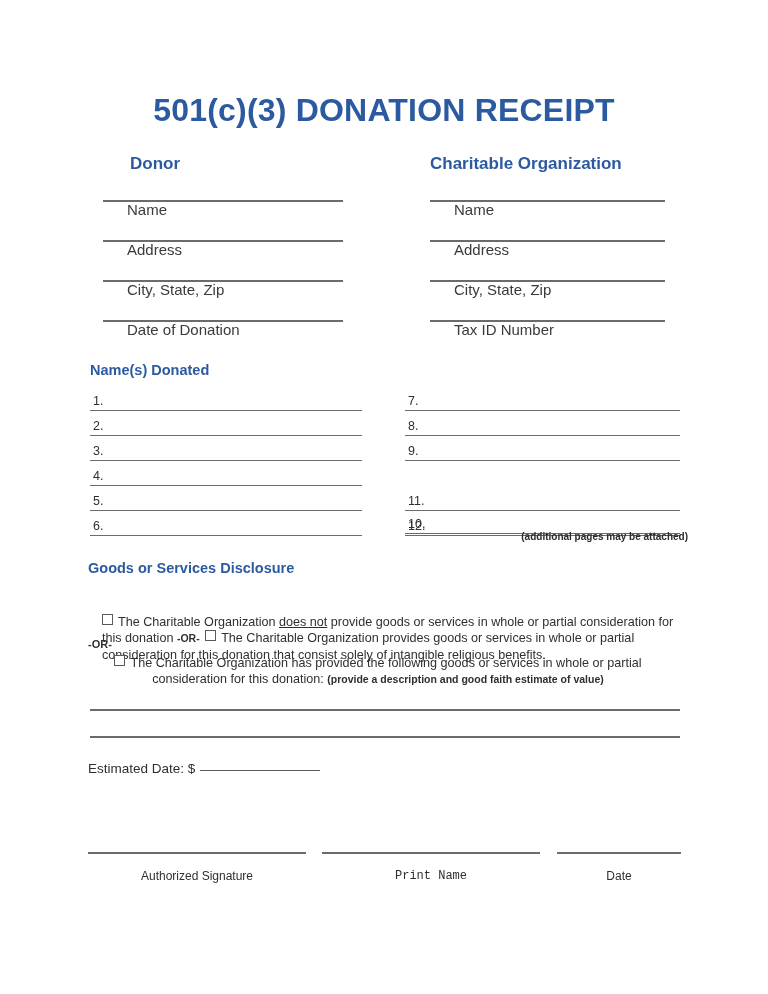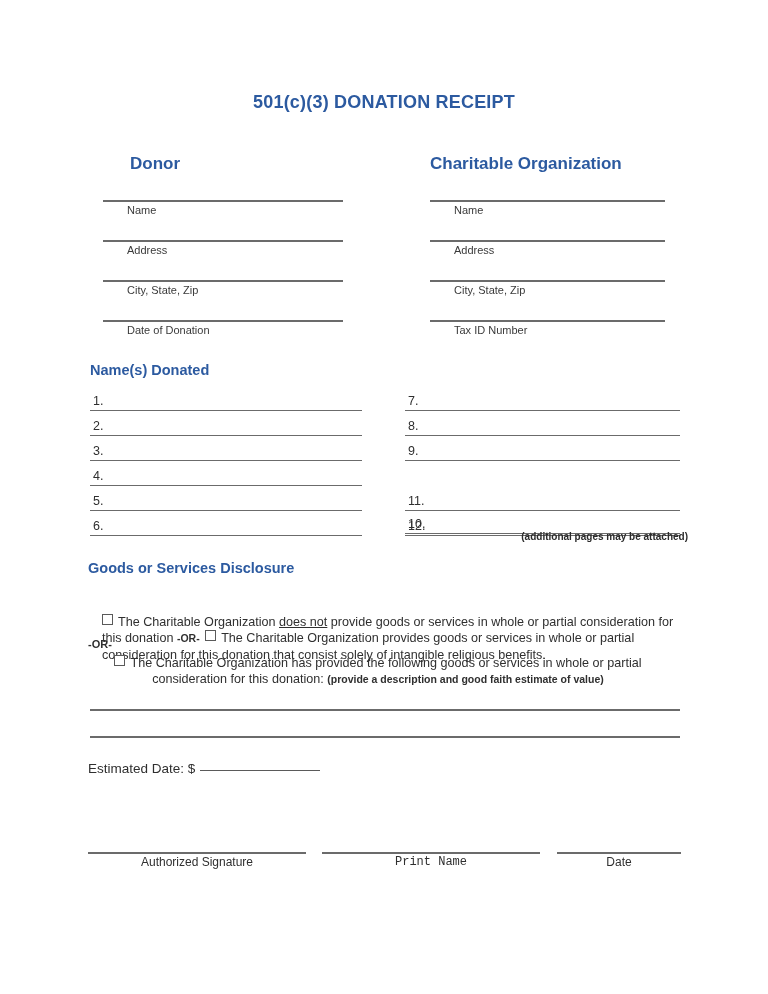--- a/index.html
+++ b/index.html
@@ -20,21 +20,21 @@
     inset: 0;
     background: #ffffff;
   }
 
   
   .doc-title {
     position: absolute;
     left: 0; right: 0;
     top: 92px;
     text-align: center;
-    font-size: 18px;
+    font-size: 32px;
     font-weight: bold;
     color: #2c5aa0;
     letter-spacing: 0.2px;
   }
 
   
   .blue-head {
     position: absolute;
     font-size: 17px;
     font-weight: bold;
@@ -51,21 +51,21 @@
   
   .field {
     position: absolute;
   }
   .field .rule {
     border-top: 2.2px solid #6b6b6b;
     width: 100%;
     height: 0;
   }
   .field .caption {
-    font-size: 11px;
+    font-size: 15px;
     color: #3a3a3a;
     padding-left: 24px;
     padding-top: 2px;
     line-height: 12px;
     white-space: nowrap;
   }
 
   
   .item-row {
     position: absolute;
@@ -159,21 +159,21 @@
     position: absolute;
     top: 852px;
   }
   .sig .rule {
     border-top: 2.2px solid #6b6b6b;
     width: 100%;
   }
   .sig .caption {
     font-size: 12px;
     color: #2f2f2f;
-    padding-top: 1px;
+    padding-top: 15px;
     text-align: center;
     white-space: nowrap;
   }
   #sig-auth  { left: 88px;  width: 218px; }
   #sig-print { left: 322px; width: 218px; font-family: Liberation Mono, monospace; }
   #sig-date  { left: 557px; width: 124px; }
 </style>
 </head>
 <body>
 

